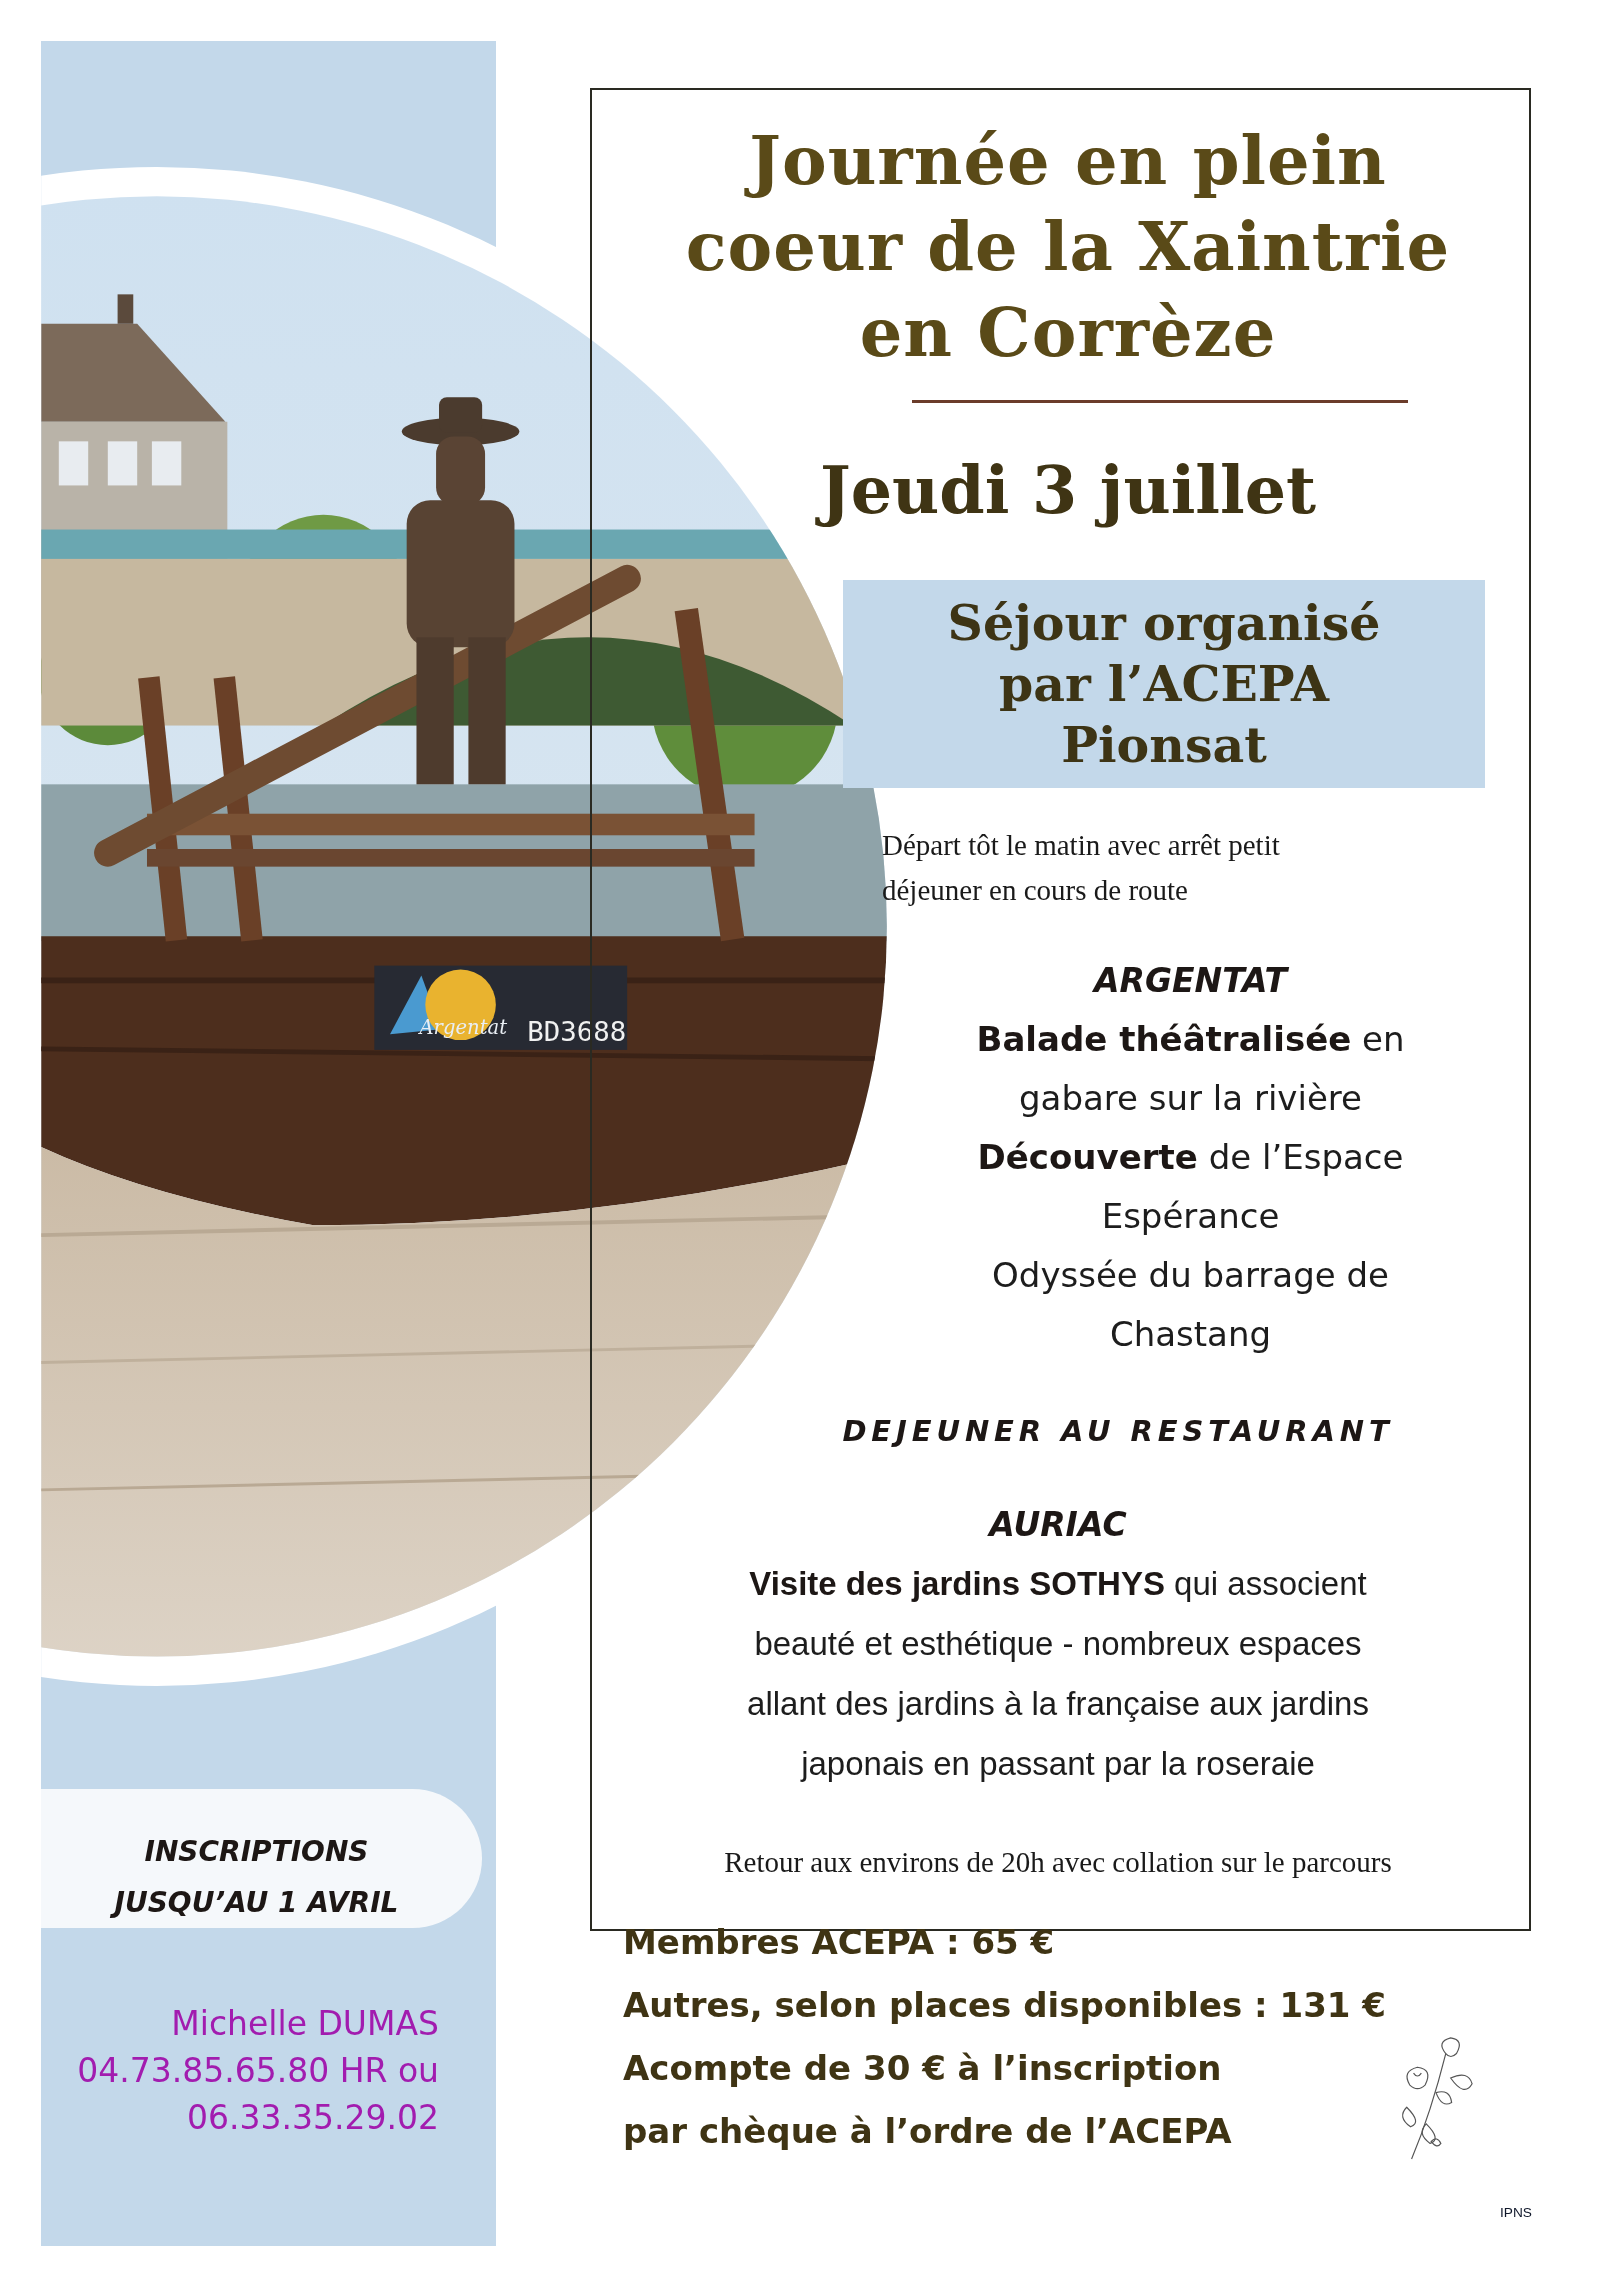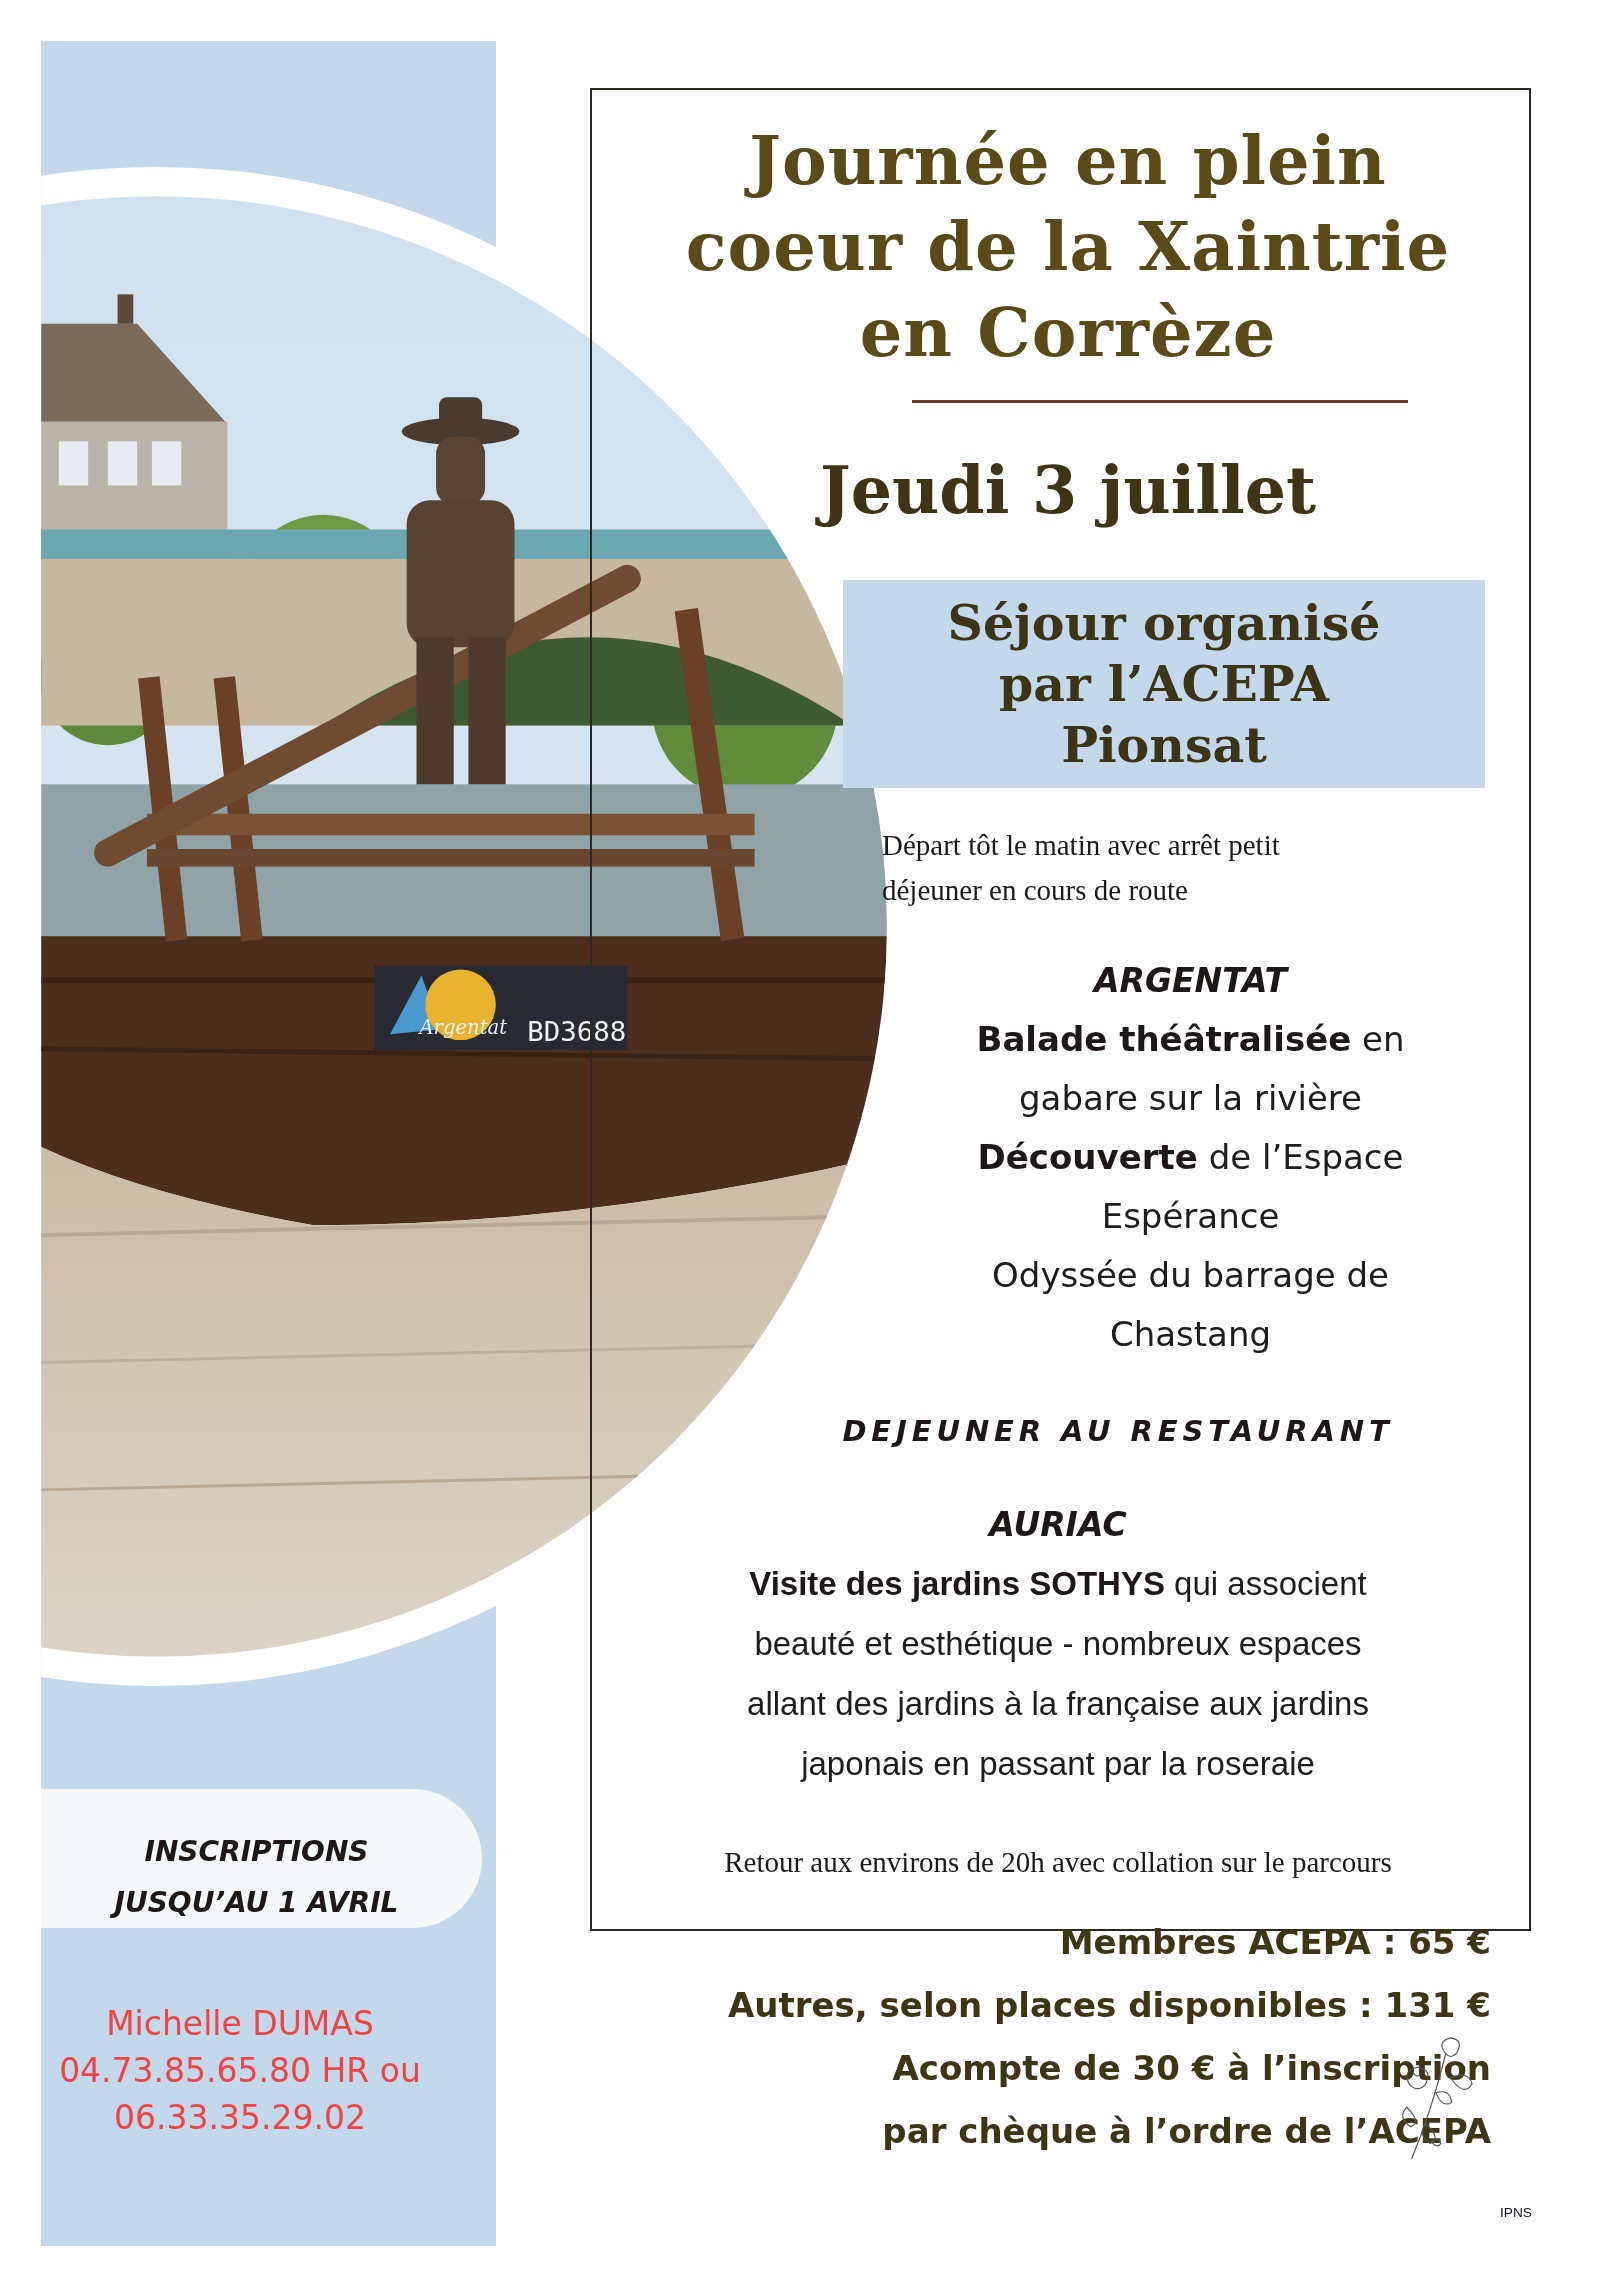--- a/index.html
+++ b/index.html
@@ -14,27 +14,27 @@
   .sejour { position:absolute; left:843px; top:593px; width:642px; text-align:center; font-family:"DejaVu Serif", serif; font-weight:bold; color:#3d3415; font-size:49px; line-height:61px; }
   .depart { position:absolute; left:882px; top:823px; width:617px; font-family:"Liberation Serif", serif; color:#1a1a1a; font-size:29px; line-height:45px; }
   .center-col { position:absolute; left:882px; width:617px; text-align:center; color:#1d1d1d; font-family:"DejaVu Sans", sans-serif; }
   .h-italic { font-weight:bold; font-style:italic; font-size:33px; line-height:59px; color:#1d1715; }
   .body-line { font-size:34px; line-height:59px; }
   .body-line b { font-weight:bold; color:#1d1715; }
   .dejeuner { position:absolute; left:765px; top:1407px; width:706px; text-align:center; font-weight:bold; font-style:italic; font-size:29px; letter-spacing:4.9px; color:#1d1715; line-height:49px; }
   .auriac-col { position:absolute; left:617px; top:1495px; width:882px; text-align:center; color:#1d1d1d; }
   .auriac-col .body-line { font-size:33px; line-height:60px; font-family:"Liberation Sans", sans-serif; }
   .retour { position:absolute; left:617px; top:1843px; width:882px; text-align:center; font-family:"Liberation Serif", serif; font-size:29px; color:#1a1a1a; line-height:39px; }
-  .prices { position:absolute; left:609px; top:1911px; width:882px;text-align:right; }
+  .prices { position:absolute; left:623px; top:1911px; width:882px; }
   .price-line { font-family:"DejaVu Sans", sans-serif; font-weight:bold; font-size:34px; color:#3f3414; line-height:63px; white-space:nowrap; }
   .rose { position:absolute; left:1392px; top:2034px; width:88px; height:127px; }
   .ipns { position:absolute; left:1500px; top:2205px; font-size:13.7px; color:#0f172a; font-family:"Liberation Sans", sans-serif; }
   .insc-pill { position:absolute; left:41px; top:1789px; width:441px; height:139px; background:#f5f8fb; border-radius:0 71px 71px 0; }
   .insc-text { position:absolute; left:41px; top:1826px; width:431px; text-align:center; font-weight:bold; font-style:italic; font-size:28px; line-height:51px; color:#1d1715; }
-  .contact { position:absolute; left:41px; top:2000px; width:398px; text-align:center; font-family:"DejaVu Sans", sans-serif; font-size:33px; line-height:47px; color:#ef4444; }
+  .contact { position:absolute; left:41px; top:2000px; width:398px; text-align:right; font-family:"DejaVu Sans", sans-serif; font-size:33px; line-height:47px; color:#a21caf; }
   [data-bind] { white-space:pre-line; }
 </style>
 </head>
 <body>
 
 <div class="blue-strip"></div>
 
 <svg class="photo-wrap" viewBox="0 0 1646 2331" width="1613" height="2285">
   <defs>
     <clipPath id="circ">

